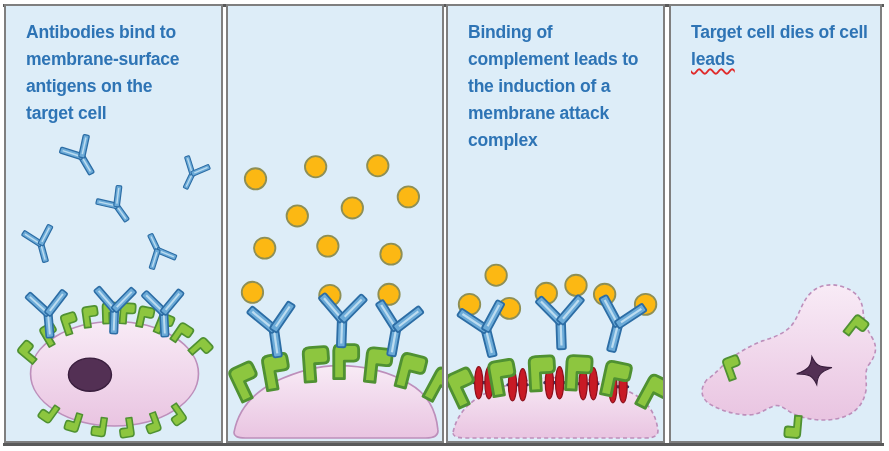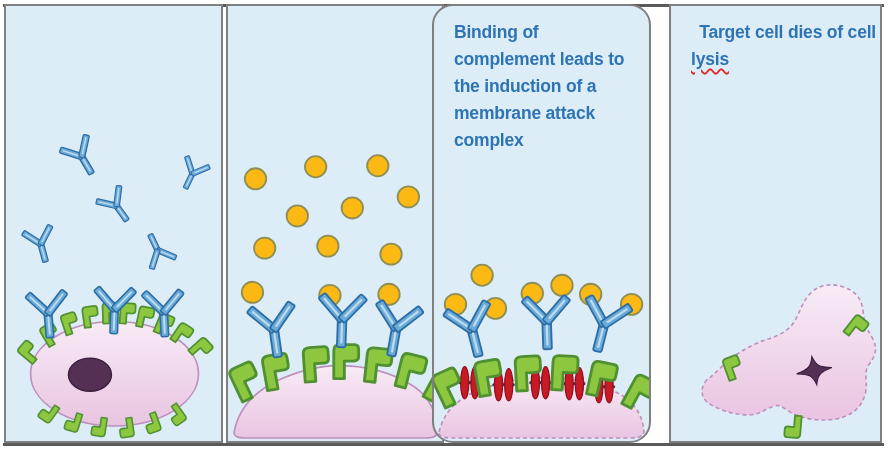--- a/index.html
+++ b/index.html
@@ -68,20 +68,24 @@
       <ellipse cx="5" cy="0" rx="4" ry="16" fill="var(--mac-fill)" stroke="var(--mac-stroke)" stroke-width="1.2"></ellipse>
     </g>
   </defs>
 </svg>
 
 <div class="figure">
   <div class="frame-line top"></div>
   <div class="frame-line bottom"></div>
 
   <section class="panel" style="left:4px; width:219px;">
+    <div class="caption">Antibodies bind to
+membrane-surface
+antigens on the
+target cell</div>
     <svg class="scene" viewBox="0 0 210 433" preserveAspectRatio="none">
       <use href="#ab" transform="translate(74 150) rotate(-30) scale(0.85)"></use>
       <use href="#ab" transform="translate(182 167) rotate(25) scale(0.7)"></use>
       <use href="#ab" transform="translate(108 199) rotate(-35) scale(0.78)"></use>
       <use href="#ab" transform="translate(34 237) rotate(-15) scale(0.8)"></use>
       <use href="#ab" transform="translate(148 243) rotate(155) scale(0.75)"></use>
       <ellipse cx="106" cy="366" rx="82" ry="52" fill="url(#cellGrad)" stroke="var(--cell-stroke)" stroke-width="1.6"></ellipse>
       <ellipse cx="82" cy="367" rx="21" ry="16.5" fill="var(--nucleus-fill)" stroke="var(--nucleus-stroke)" stroke-width="1.4"></ellipse>
       <g>
         <use href="#ag" transform="translate(28 354) rotate(-50) scale(1.2)"></use>
@@ -132,21 +136,21 @@
         <use href="#ag" transform="translate(139 374) rotate(6) scale(2)"></use>
         <use href="#ag" transform="translate(169 379) rotate(14) scale(2)"></use>
         <use href="#ag" transform="translate(196 391) rotate(28) scale(2)"></use>
       </g>
       <use href="#ab" transform="translate(45 322) rotate(-8) scale(1.2)"></use>
       <use href="#ab" transform="translate(112 312) rotate(2) scale(1.2)"></use>
       <use href="#ab" transform="translate(165 321) rotate(10) scale(1.2)"></use>
     </svg>
   </section>
 
-  <section class="panel" style="left:432px; width:219px;border-radius:21px;">
+  <section class="panel" style="left:446px; width:219px;">
     <div class="caption">Binding of
 complement leads to
 the induction of a
 membrane attack
 complex</div>
     <svg class="scene" viewBox="0 0 210 433" preserveAspectRatio="none">
       <g>
         <circle cx="47" cy="268" r="10.5" fill="var(--complement-fill)" stroke="var(--complement-stroke)" stroke-width="1.8"></circle>
         <circle cx="21" cy="297" r="10.5" fill="var(--complement-fill)" stroke="var(--complement-stroke)" stroke-width="1.8"></circle>
         <circle cx="60" cy="301" r="10.5" fill="var(--complement-fill)" stroke="var(--complement-stroke)" stroke-width="1.8"></circle>
@@ -170,22 +174,22 @@
         <use href="#ag" transform="translate(120 382) rotate(3) scale(2)"></use>
         <use href="#ag" transform="translate(154 387) rotate(12) scale(2)"></use>
         <use href="#ag" transform="translate(188 398) rotate(28) scale(2)"></use>
       </g>
       <use href="#ab" transform="translate(37 322) rotate(-14) scale(1.2)"></use>
       <use href="#ab" transform="translate(110 314) rotate(-2) scale(1.2)"></use>
       <use href="#ab" transform="translate(166 317) rotate(14) scale(1.2)"></use>
     </svg>
   </section>
 
-  <section class="panel" style="left:669px; width:213px;text-align:right;">
-    <div class="caption"><span>Target cell dies of cell</span><span class="misspelled">lysis</span></div>
+  <section class="panel" style="left:669px; width:213px;">
+    <div class="caption"><span>Target cell dies of cell</span><span class="misspelled">leads</span></div>
     <svg class="scene" viewBox="0 0 210 433" preserveAspectRatio="none">
       <path d="M 36 372
                C 28 382, 30 392, 42 398
                C 52 403, 64 407, 78 407
                C 90 407, 96 400, 104 398
                C 112 396, 116 404, 128 408
                C 142 413, 162 414, 176 408
                C 188 403, 194 394, 196 382
                C 197 372, 194 366, 198 358
                C 206 348, 208 340, 202 330

